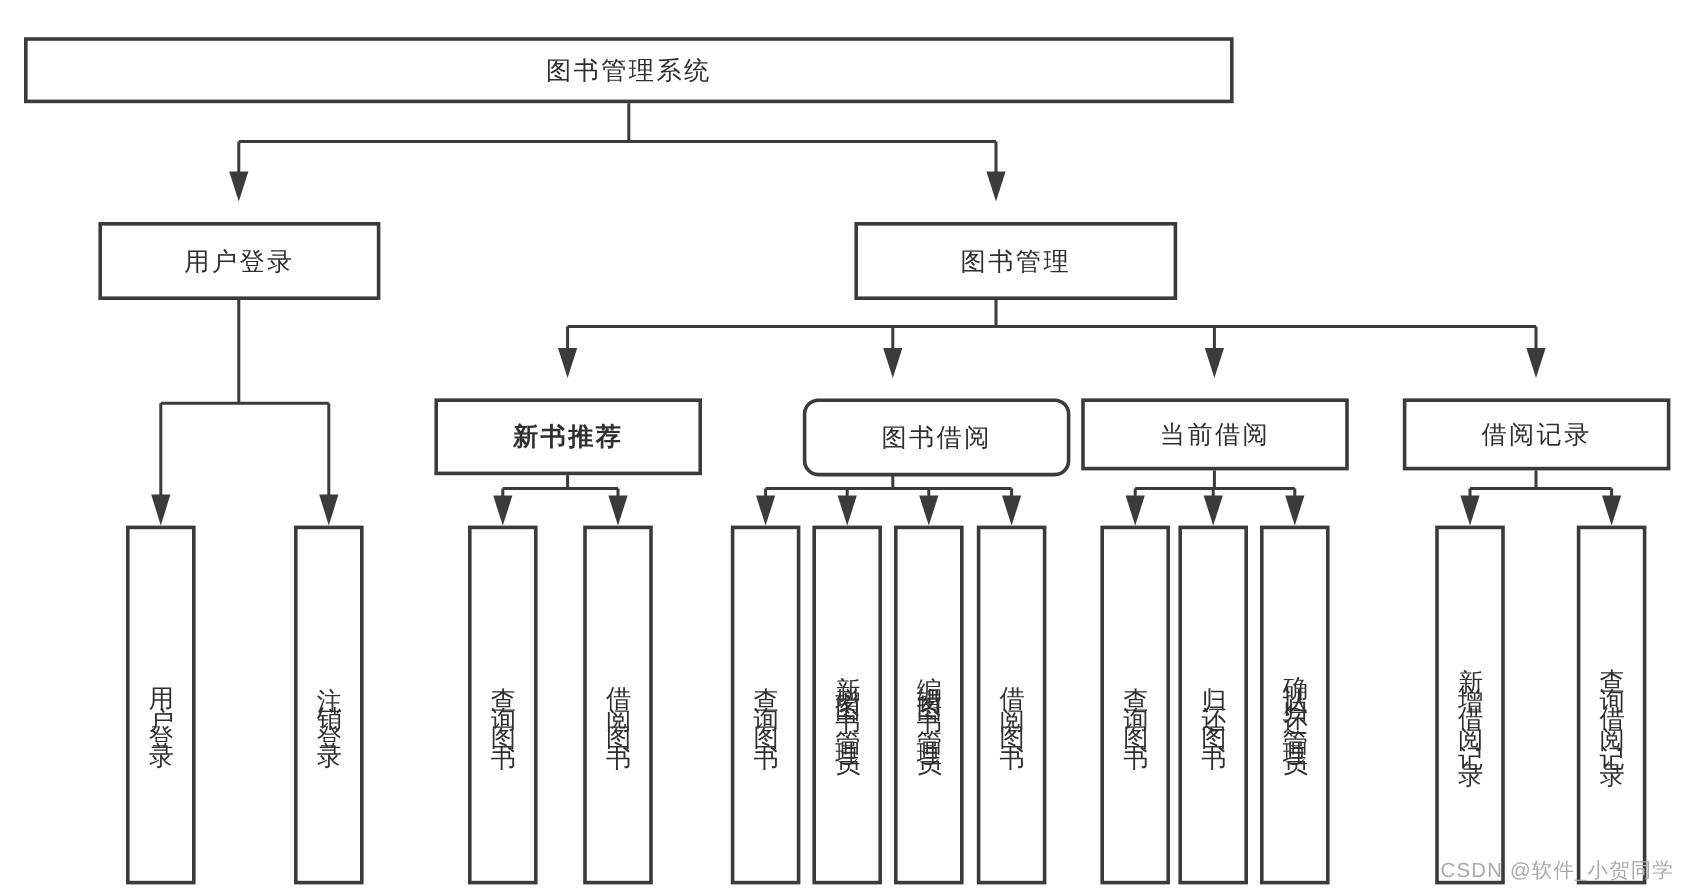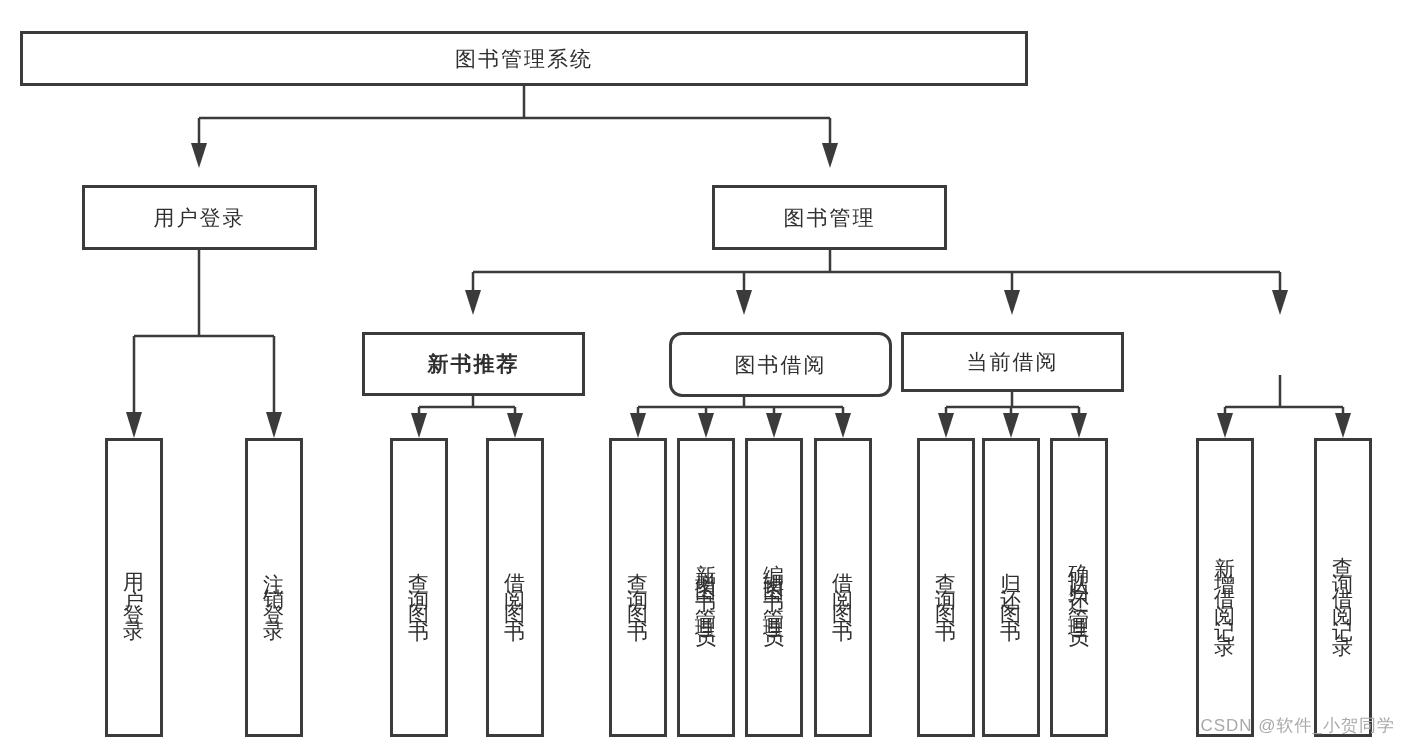--- a/index.html
+++ b/index.html
@@ -116,32 +116,35 @@
     </g>
   </svg>
 
   <div class="node" style="left:20px; top:14px; width:1008px; height:55px;">
     <span class="h-label">图书管理系统</span>
   </div>
 
   <div class="node" style="left:82px; top:168px; width:235px; height:65px;">
     <span class="h-label">用户登录</span>
   </div>
-  <div class="node" style="left:712px; top:168px; width:235px; height:65px;align-items:center;">
+  <div class="node" style="left:712px; top:168px; width:269px; height:65px;align-items:center;">
     <span class="h-label">图书管理</span>
   </div>
 
   <div class="node" style="left:362px; top:315px; width:223px; height:64px;font-weight:bold;">
     <span class="h-label">新书推荐</span>
   </div>
   <div class="node" style="left:669px; top:315px; width:223px; height:65px;border-radius:13px;">
     <span class="h-label">图书借阅</span>
   </div>
   <div class="node" style="left:901px; top:315px; width:223px; height:60px;text-align:center;">
     <span class="h-label">当前借阅</span>
+  </div>
+  <div class="node" style="left:1169px; top:315px; width:223px; height:60px;">
+    <span class="h-label">借阅记录</span>
   </div>
 
   <div class="leaf" style="left:105px;">
     <span class="v-label">用户登录</span>
   </div>
   <div class="leaf" style="left:245px;">
     <span class="v-label">注销登录</span>
   </div>
 
   <div class="leaf" style="left:390px;">

